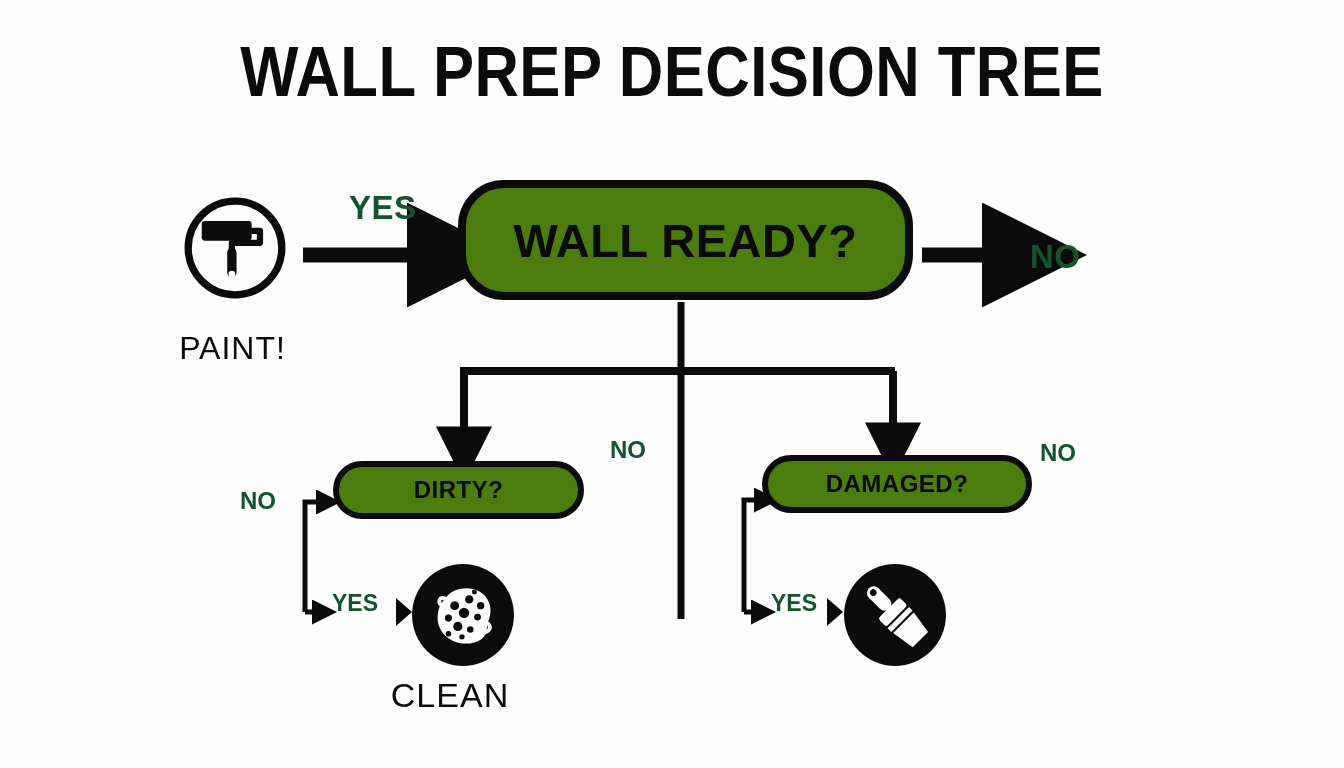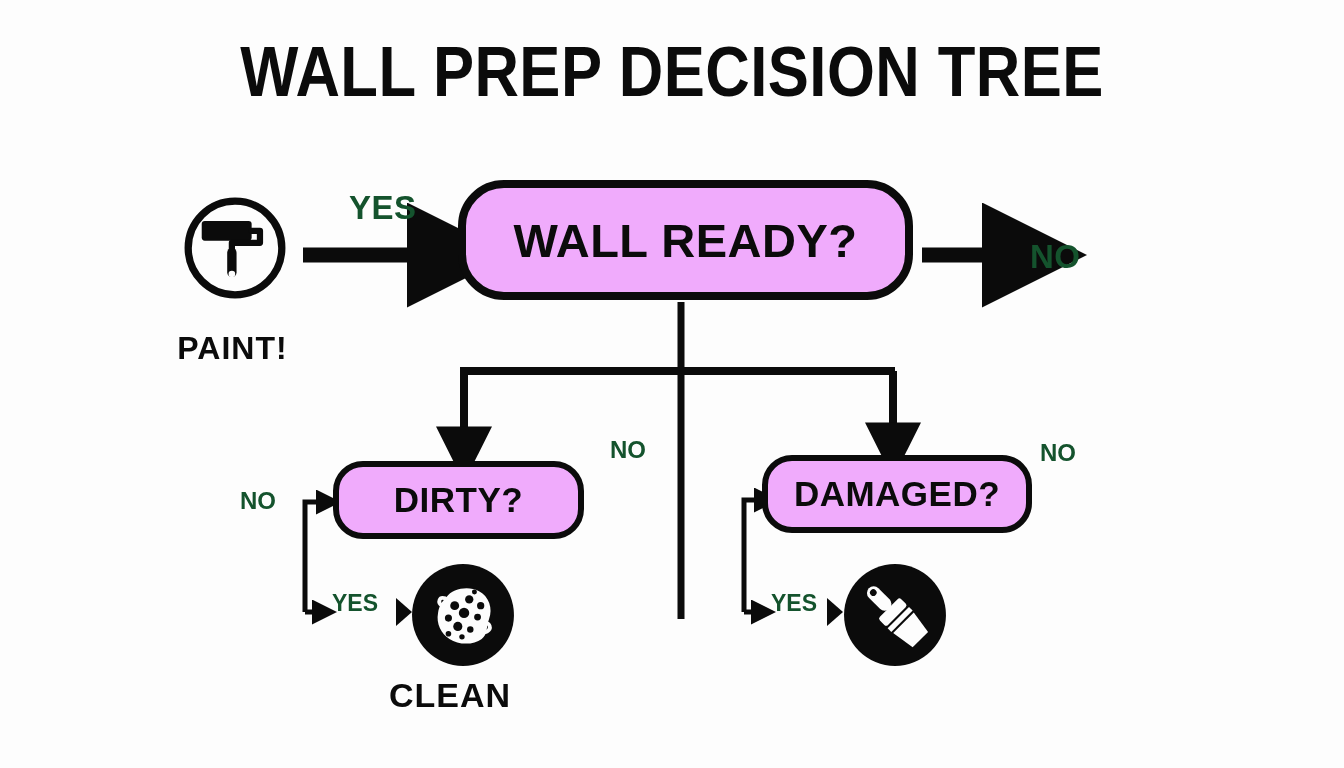--- a/index.html
+++ b/index.html
@@ -37,21 +37,21 @@
     font-size: 70px;
     letter-spacing: 0.5px;
     color: #0b0b0b;
     transform: scaleX(0.88);
     transform-origin: 50% 50%;
     white-space: nowrap;
   }
   .node-box {
     position: absolute;
     box-sizing: border-box;
-    background: #f0abfc;
+    background: #4d7c0f;
     border: 7px solid #0b0b0b;
     border-radius: 40px;
     display: flex;
     align-items: center;
     justify-content: center;
     color: #0b0b0b;
     font-weight: bold;
     font-family: "Liberation Sans", sans-serif;
     letter-spacing: 0.5px;
     white-space: nowrap;
@@ -59,22 +59,22 @@
   .node-box.root {
     left: 458px;
     top: 180px;
     width: 455px;
     height: 120px;
     font-size: 47px;
     border-width: 8px;
     border-radius: 46px;
   }
   .node-box.sub {
-    height: 78px;
-    font-size: 35px;
+    height: 58px;
+    font-size: 24px;
     border-width: 6px;
     border-radius: 30px;
   }
   .node-box.dirty  { left: 333px; top: 461px; width: 251px; }
   .node-box.damaged{ left: 762px; top: 455px; width: 270px; }
 
   .edge-label {
     position: absolute;
     color: #14532d;
     font-weight: bold;
@@ -91,21 +91,21 @@
   .lbl-no-center { left: 610px; top: 438px; }
   .lbl-no-left   { left: 240px; top: 489px; }
   .lbl-no-far-r  { left: 1040px; top: 441px; }
   .lbl-yes-clean { left: 332px; top: 592px; }
   .lbl-yes-rep   { left: 771px; top: 592px; }
 
   .terminal-caption {
     position: absolute;
     text-align: center;
     color: #0b0b0b;
-    font-weight: bold;
+    font-weight: normal;
     font-family: "Liberation Sans", sans-serif;
     font-size: 34px;
     letter-spacing: 1px;
     white-space: nowrap;
   }
   .cap-paint  { left: 150px; top: 330px; width: 165px; font-size: 32px; }
   .cap-clean  { left: 362px; top: 676px; width: 176px; }
   .cap-repair { left: 805px; top: 676px; width: 176px; }
 
   .icon-holder { position: absolute; }

